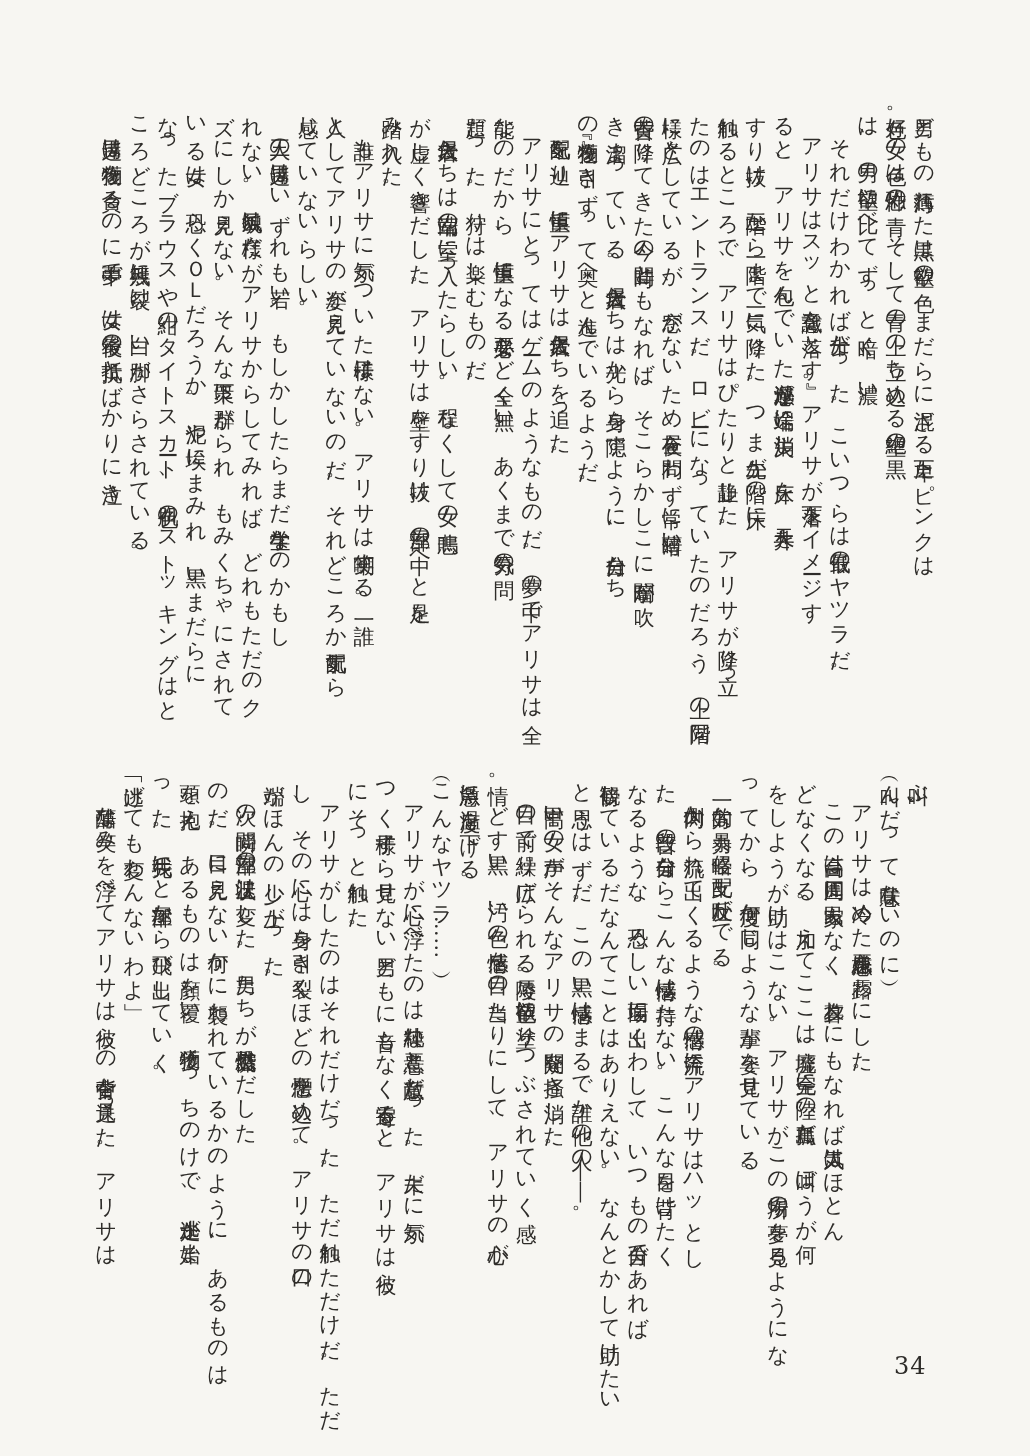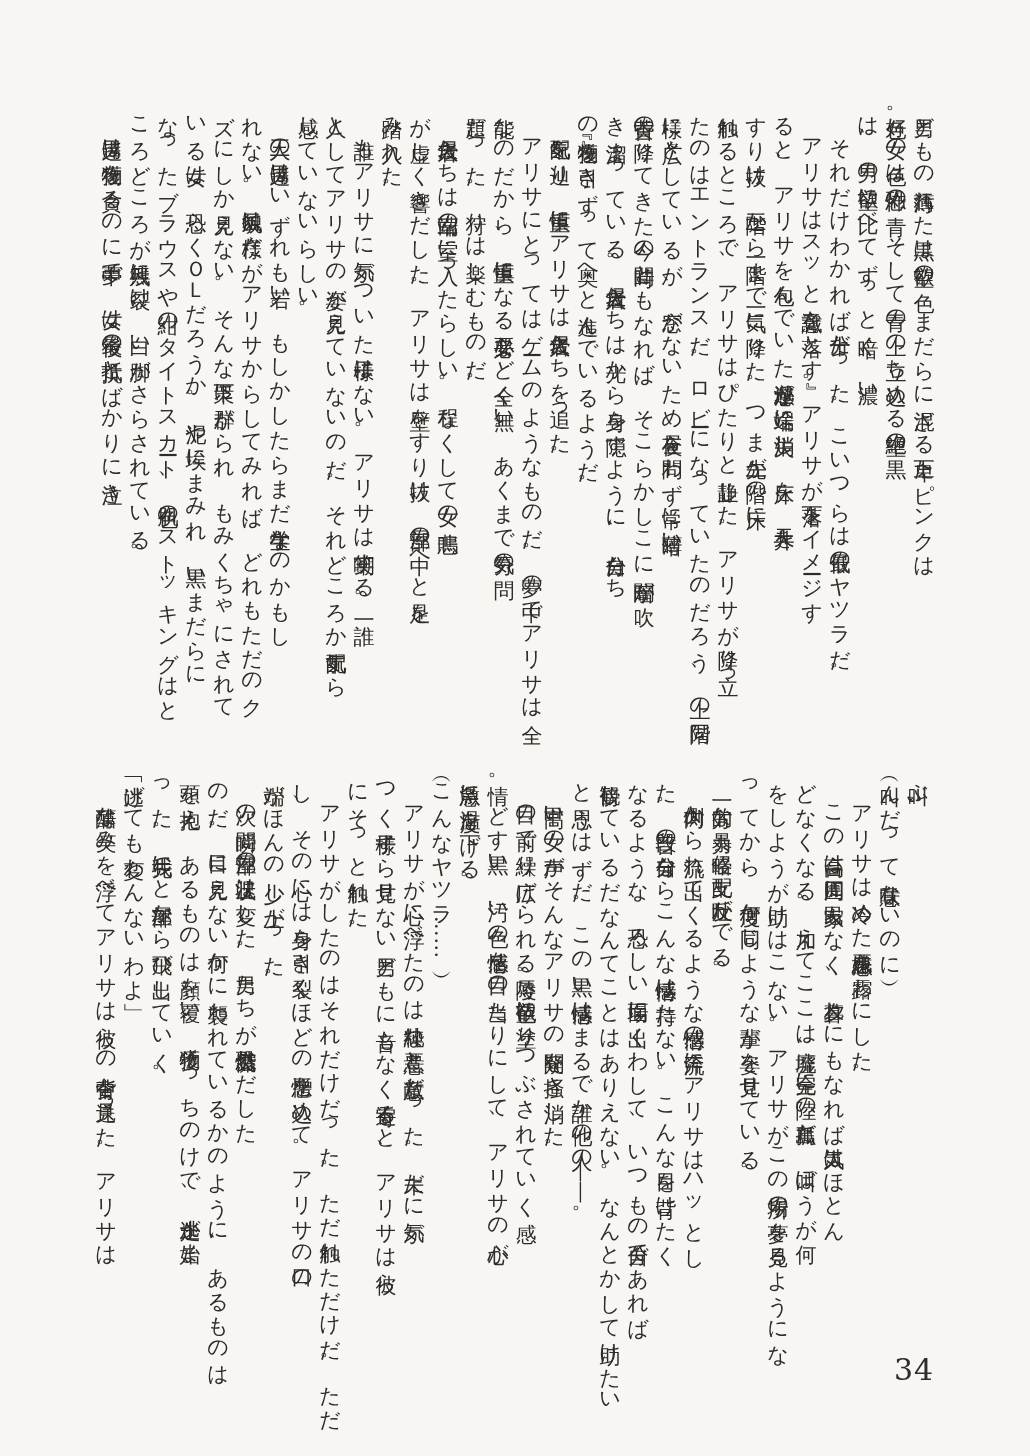--- a/index.html
+++ b/index.html
@@ -34,21 +34,21 @@
     right: 92px;
   }
   .block-lower {
     top: 769px;
     right: 98px;
   }
   .page-number {
     position: absolute;
     top: 1352px;
     left: 894px;
-    font-size: 30px;
+    font-size: 24px;
     letter-spacing: 1px;
   }
 </style>
 </head>
 <body style="background: rgb(247, 246, 242);">
 
 <main class="page" style="background: rgb(247, 246, 242); color: rgb(46, 44, 41);">
   <section class="tblock block-upper">
       <div class="col">男どもの薄汚れた黒は欲望の色。まだらに混ざる下卑たピンクは</div>
       <div class="col">好色。女の色は恐怖の青。そして青の上の立ち込める絶望の黒</div>

